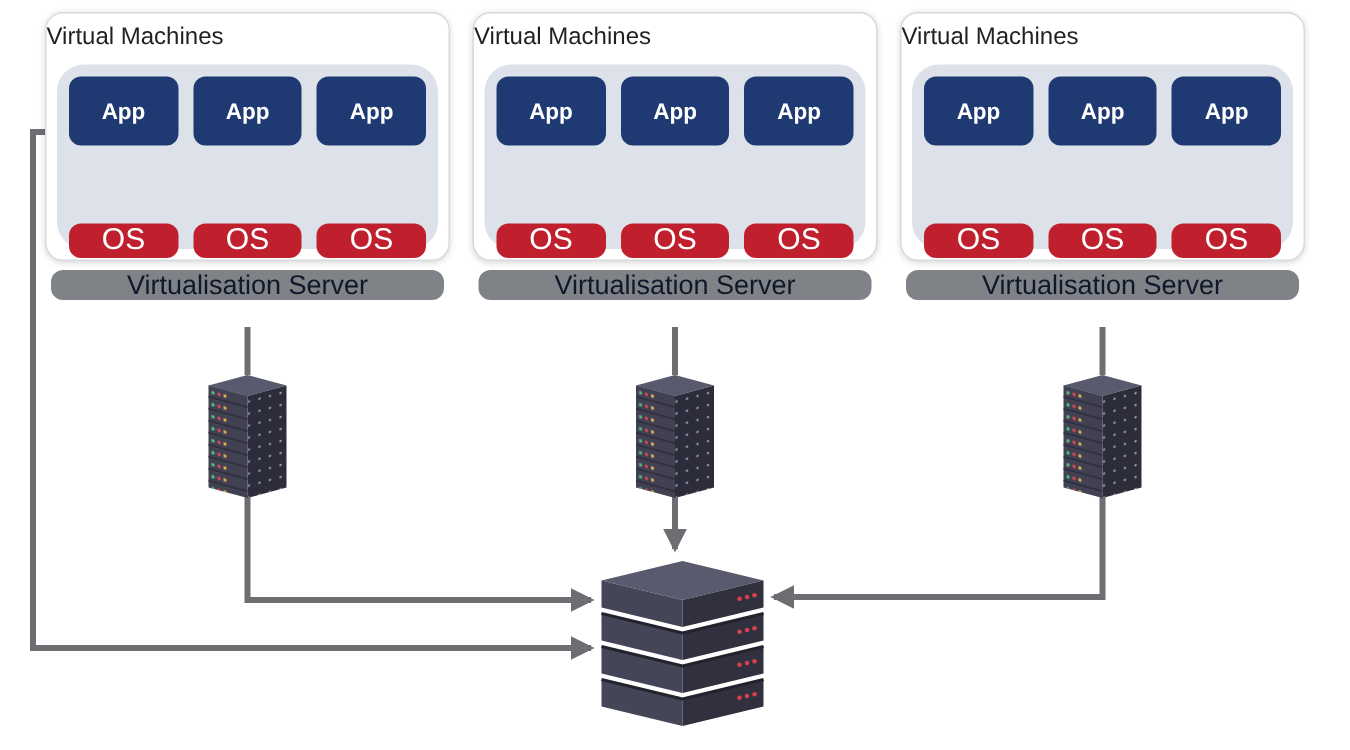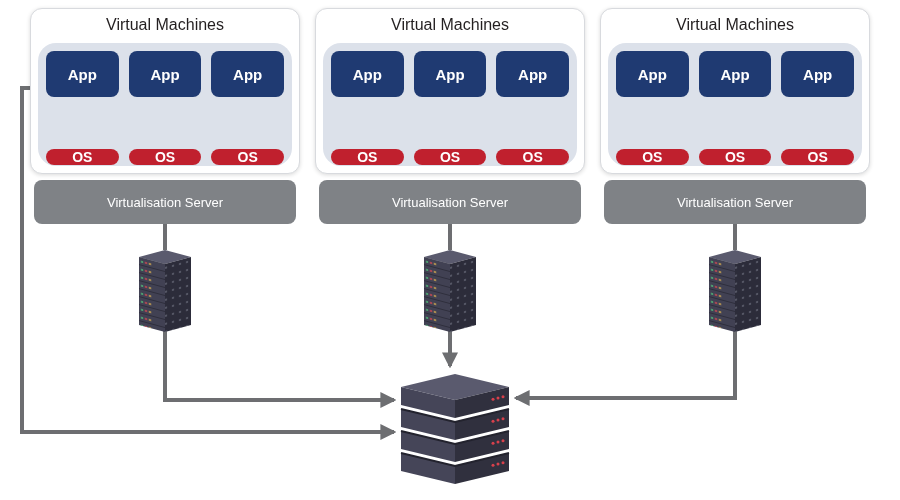--- a/index.html
+++ b/index.html
@@ -6,30 +6,30 @@
   body{font-family:"Liberation Sans", sans-serif;}
   .canvas{position:relative;width:900px;height:500px;background:#ffffff;overflow:hidden;}
 
   .overlay{position:absolute;inset:0;width:900px;height:500px;z-index:1;pointer-events:none;}
   .wire{stroke:var(--connector,#6d6e71);stroke-width:4;fill:none;}
   #arw path{fill:var(--connector,#6d6e71);}
 
   .vm-unit{position:absolute;top:8px;width:270px;height:210px;z-index:2;}
   .vm-card{position:relative;width:270px;height:166px;background:#ffffff;border:1px solid #d8dade;
            border-radius:12px;box-shadow:0 1px 4px rgba(0,0,0,.15);box-sizing:border-box;}
-  .vm-title{height:32px;line-height:32px;text-align:center;font-size:16px;font-weight:500;color:#231f20;}
+  .vm-title{height:32px;line-height:32px;font-size:16px;font-weight:500;color:#231f20;}
   .vm-panel{position:absolute;left:7px;right:7px;top:34px;bottom:7px;background:var(--panel,#dfe3ea);
             border-radius:18px;display:flex;gap:10px;padding:8px;box-sizing:border-box;}
   .vm-col{flex:1;display:flex;flex-direction:column;gap:8px;}
   .app-box{flex:0 0 46px;background:var(--app,#1f3a72);border-radius:8px;color:#fff;font-size:15px;
            font-weight:700;display:flex;align-items:center;justify-content:center;}
-  .os-box{flex:1;background:var(--os,#c0202e);border-radius:8px;color:#fff;font-size:14px;
-          font-weight:700;display:flex;align-items:center;justify-content:center;margin-top:44px;}
-  .server-bar{position:absolute;left:4px;right:4px;top:172px;height:44px;background:var(--server-bar,#7f8286);
-              border-radius:8px;color:#ffffff;font-size:13px;font-weight:500;display:flex;align-items:center;justify-content:center;}
+  .os-box{flex:1;background:var(--os,#c0202e);border-radius:8px;color:#fff;font-size:20px;
+          font-weight:400;display:flex;align-items:center;justify-content:center;margin-top:44px;}
+  .server-bar{position:absolute;left:4px;right:4px;top:172px;height:20px;background:var(--server-bar,#7f8286);
+              border-radius:8px;color:#0f172a;font-size:18px;font-weight:500;display:flex;align-items:center;justify-content:center;}
 </style>
 </head>
 <body>
 
 <div class="canvas">
 
   <svg class="overlay" viewBox="0 0 900 500" xmlns="http://www.w3.org/2000/svg">
     <defs>
       <marker id="arw" viewBox="0 0 10 10" refX="8.5" refY="5" markerWidth="4" markerHeight="4" orient="auto">
         <path d="M0 0 L10 5 L0 10 z" fill="#6d6e71"></path>

